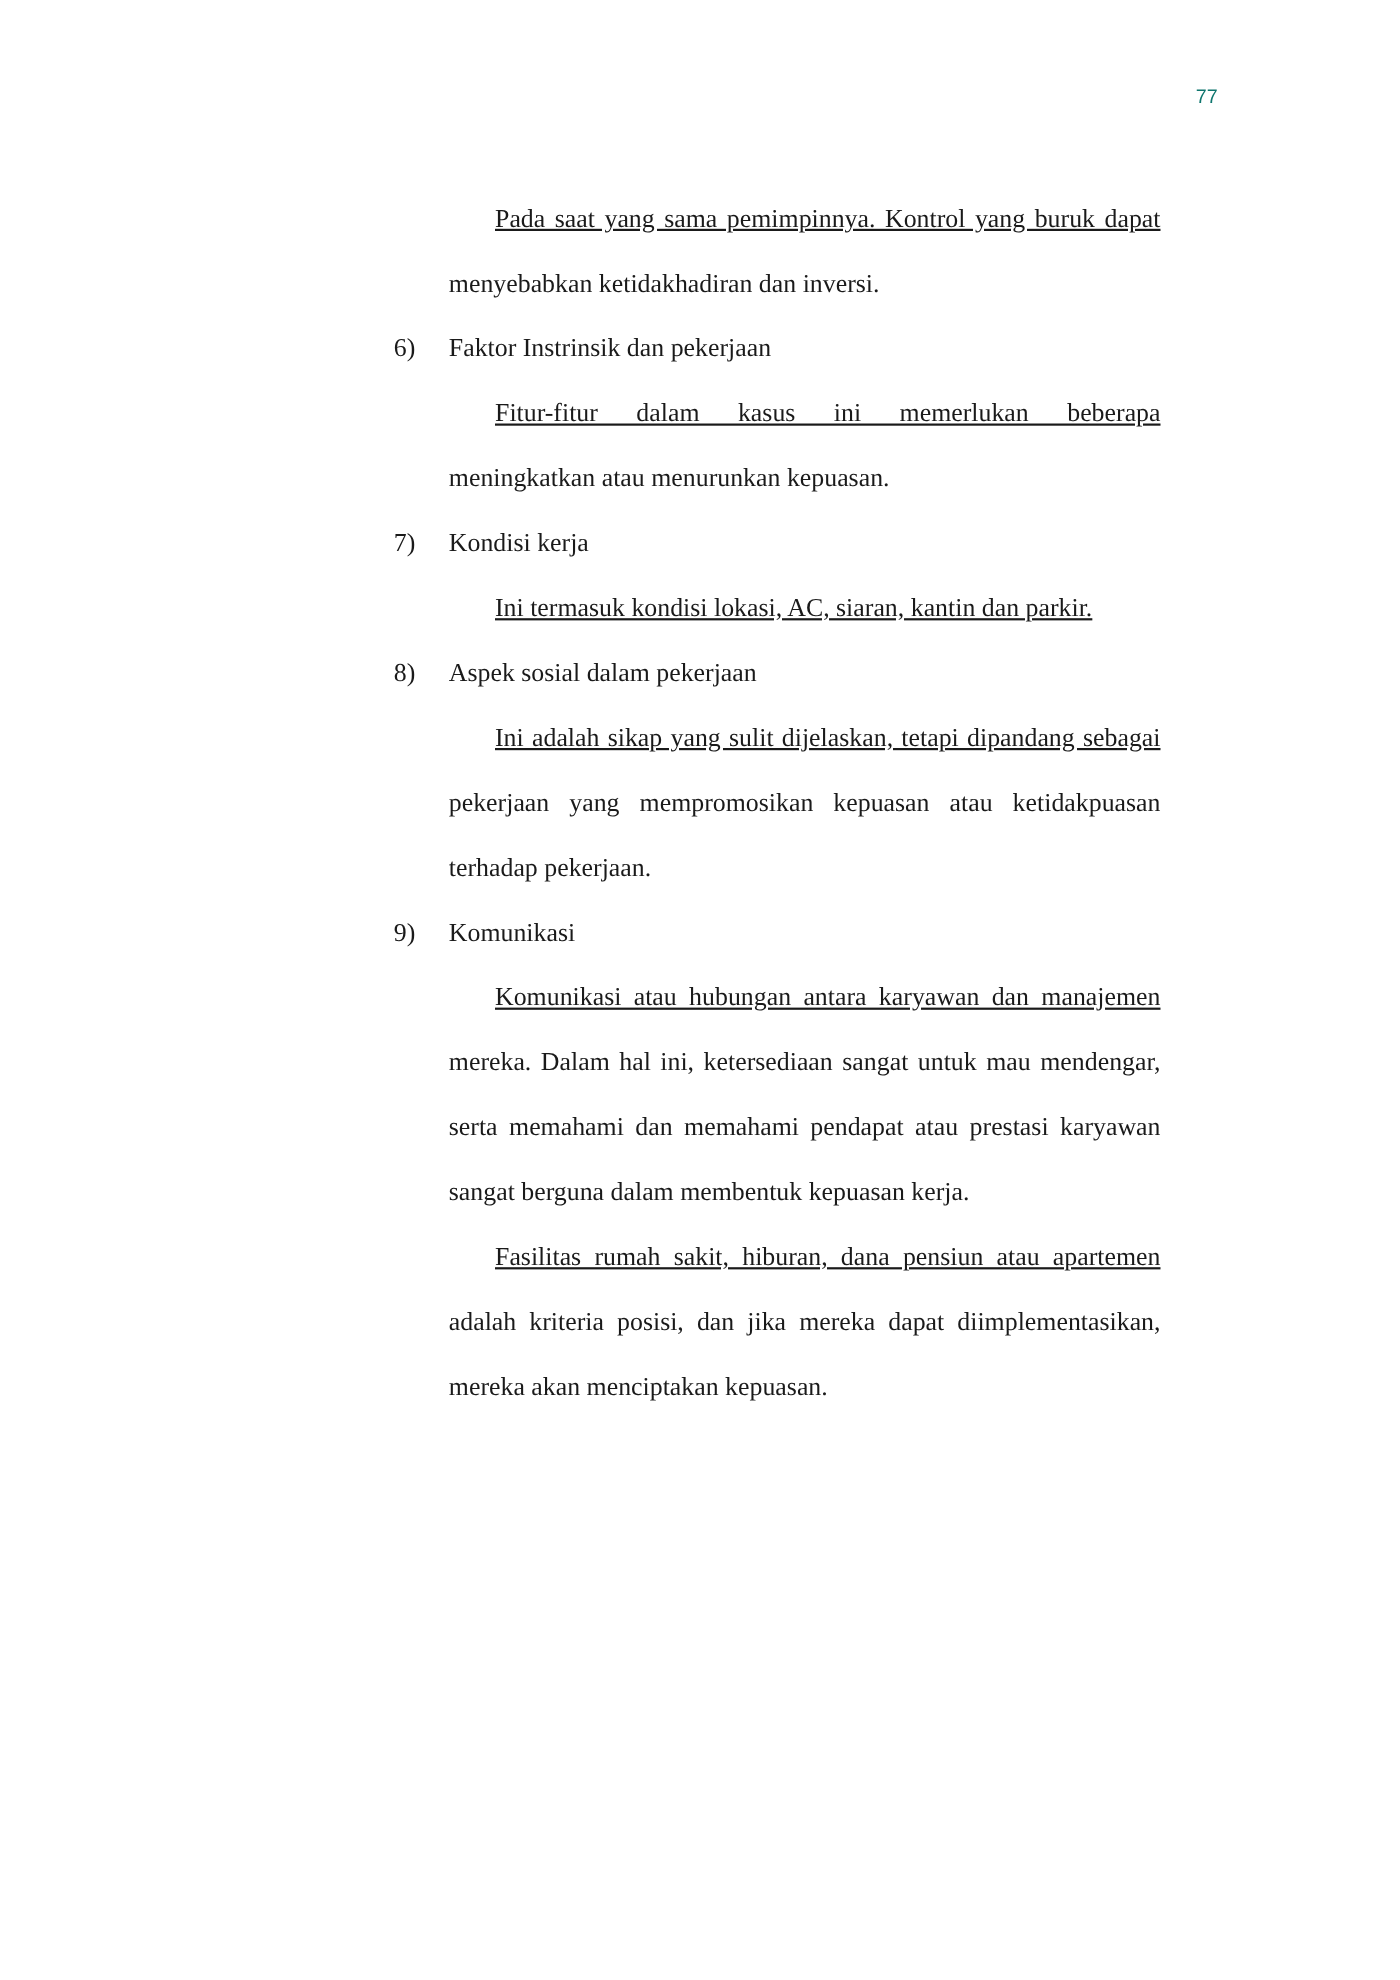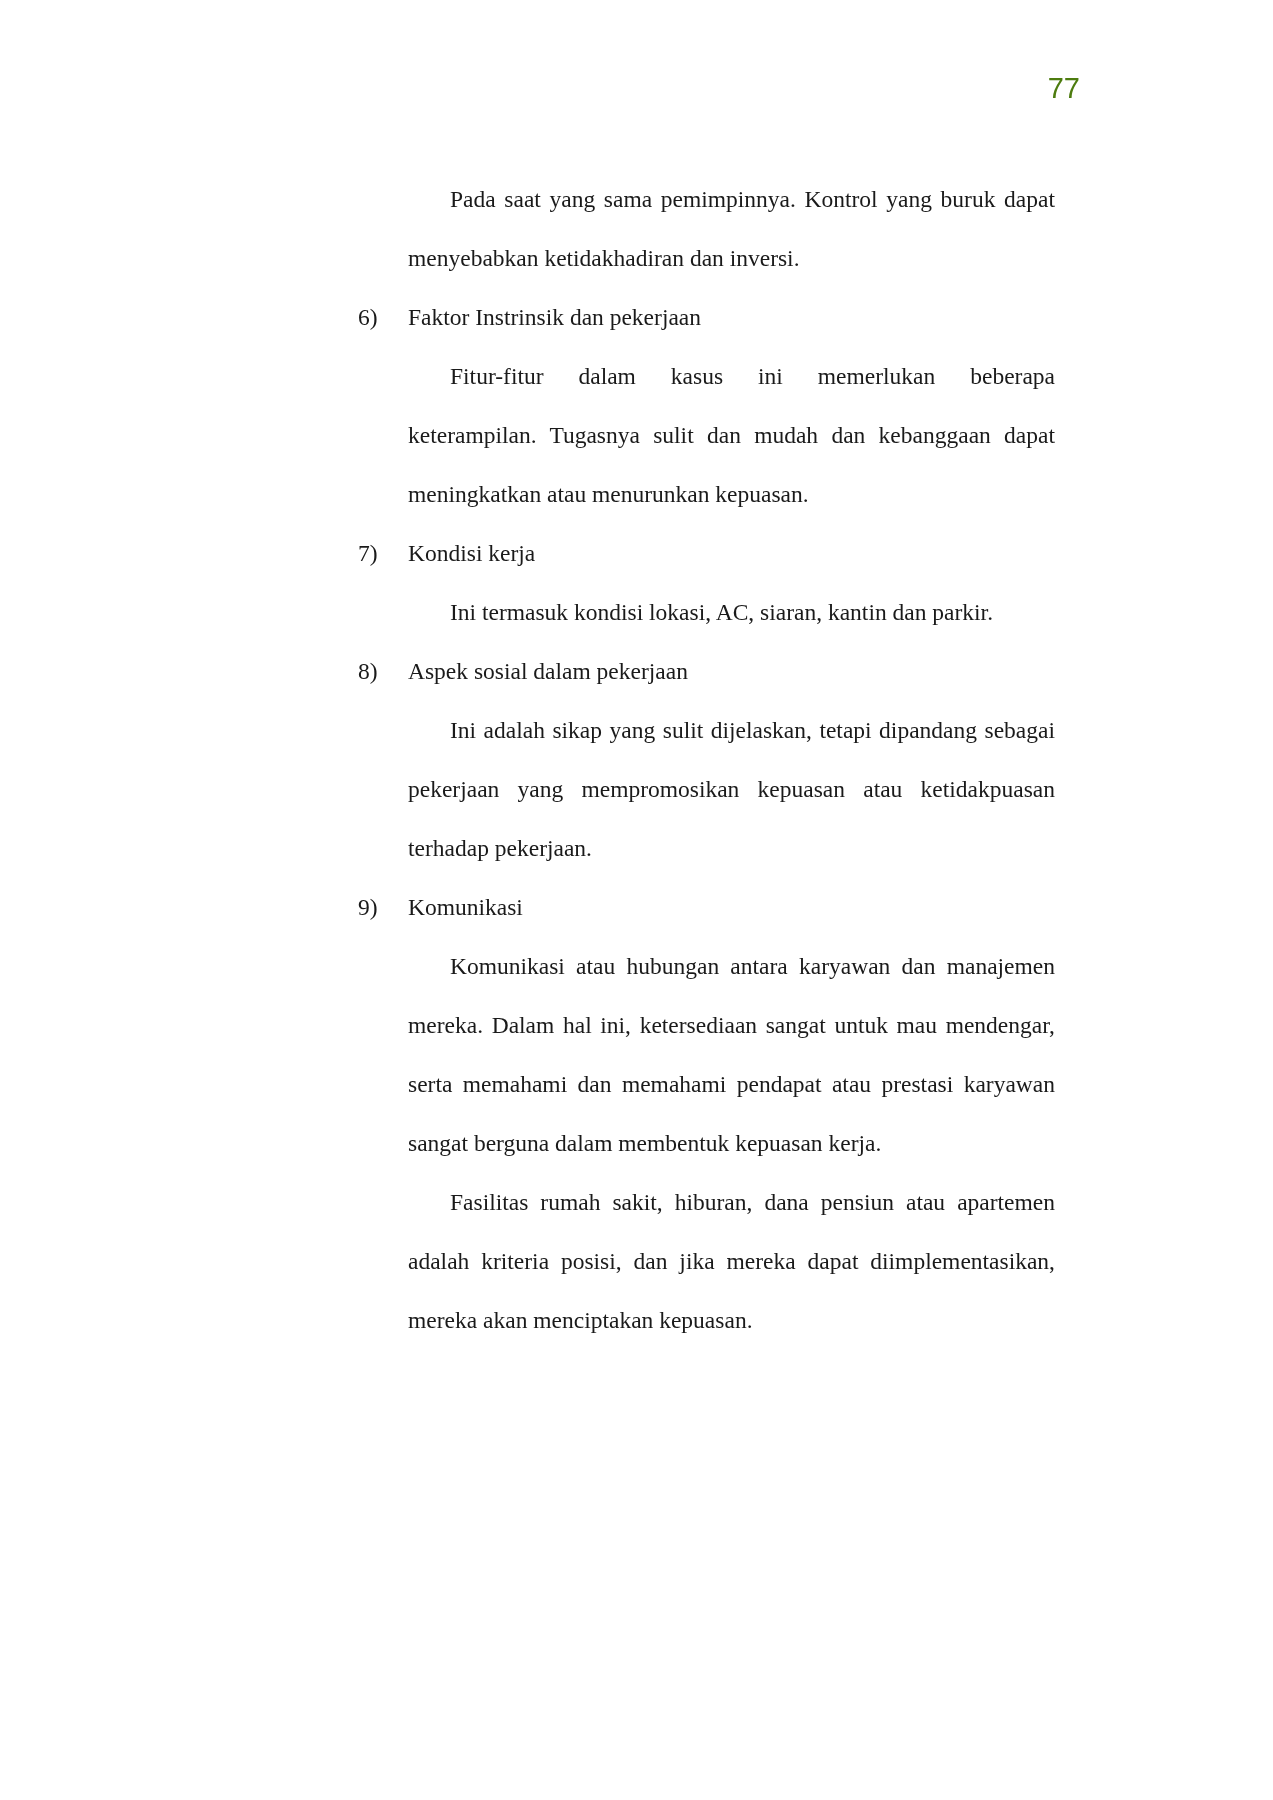--- a/index.html
+++ b/index.html
@@ -9,25 +9,25 @@
     height: 1800px;
     background: #ffffff;
     overflow: hidden;
     font-family: "Liberation Serif", "DejaVu Serif", serif;
     color: #1a1a1a;
     margin: 0 auto;
   }
   .page-number {
     position: absolute;
     top: 76px;
-    right: 193px;
+    right: 166px;
     font-family: "Liberation Sans", "DejaVu Sans", sans-serif;
-    font-size: 29px;
+    font-size: 18px;
     line-height: 25px;
-    color: #4d7c0f;
+    color: #0f766e;
   }
   .text-block {
     position: absolute;
     left: 408px;
     top: 170px;
     width: 647px;
     font-size: 23.5px;
     line-height: 59px;
   }
   .line {
@@ -36,20 +36,21 @@
     height: 59px;
     text-align: left;
     text-justify: inter-word;
   }
   .line.justify {
     text-align: justify;
     text-align-last: justify;
   }
   .line.first {
     padding-left: 42px;
+    text-decoration: underline;
   }
   .item-line {
     position: relative;
   }
   .item-number {
     position: absolute;
     left: -50px;
     top: 0;
     width: 48px;
     text-align: left;
@@ -58,21 +59,20 @@
 </head>
 <body>
 
 <div class="page">
   <div class="page-number">77</div>
   <div class="text-block">
       <div class="line first justify">Pada saat yang sama pemimpinnya. Kontrol yang buruk dapat</div>
       <div class="line">menyebabkan ketidakhadiran dan inversi.</div>
       <div class="line item-line"><span class="item-number">6)</span><span>Faktor Instrinsik dan pekerjaan</span></div>
       <div class="line first justify">Fitur-fitur dalam kasus ini memerlukan beberapa</div>
-      <div class="line justify">keterampilan. Tugasnya sulit dan mudah dan kebanggaan dapat</div>
       <div class="line">meningkatkan atau menurunkan kepuasan.</div>
       <div class="line item-line"><span class="item-number">7)</span><span>Kondisi kerja</span></div>
       <div class="line first">Ini termasuk kondisi lokasi, AC, siaran, kantin dan parkir.</div>
       <div class="line item-line"><span class="item-number">8)</span><span>Aspek sosial dalam pekerjaan</span></div>
       <div class="line first justify">Ini adalah sikap yang sulit dijelaskan, tetapi dipandang sebagai</div>
       <div class="line justify">pekerjaan yang mempromosikan kepuasan atau ketidakpuasan</div>
       <div class="line">terhadap pekerjaan.</div>
       <div class="line item-line"><span class="item-number">9)</span><span>Komunikasi</span></div>
       <div class="line first justify">Komunikasi atau hubungan antara karyawan dan manajemen</div>
       <div class="line justify">mereka. Dalam hal ini, ketersediaan sangat untuk mau mendengar,</div>

